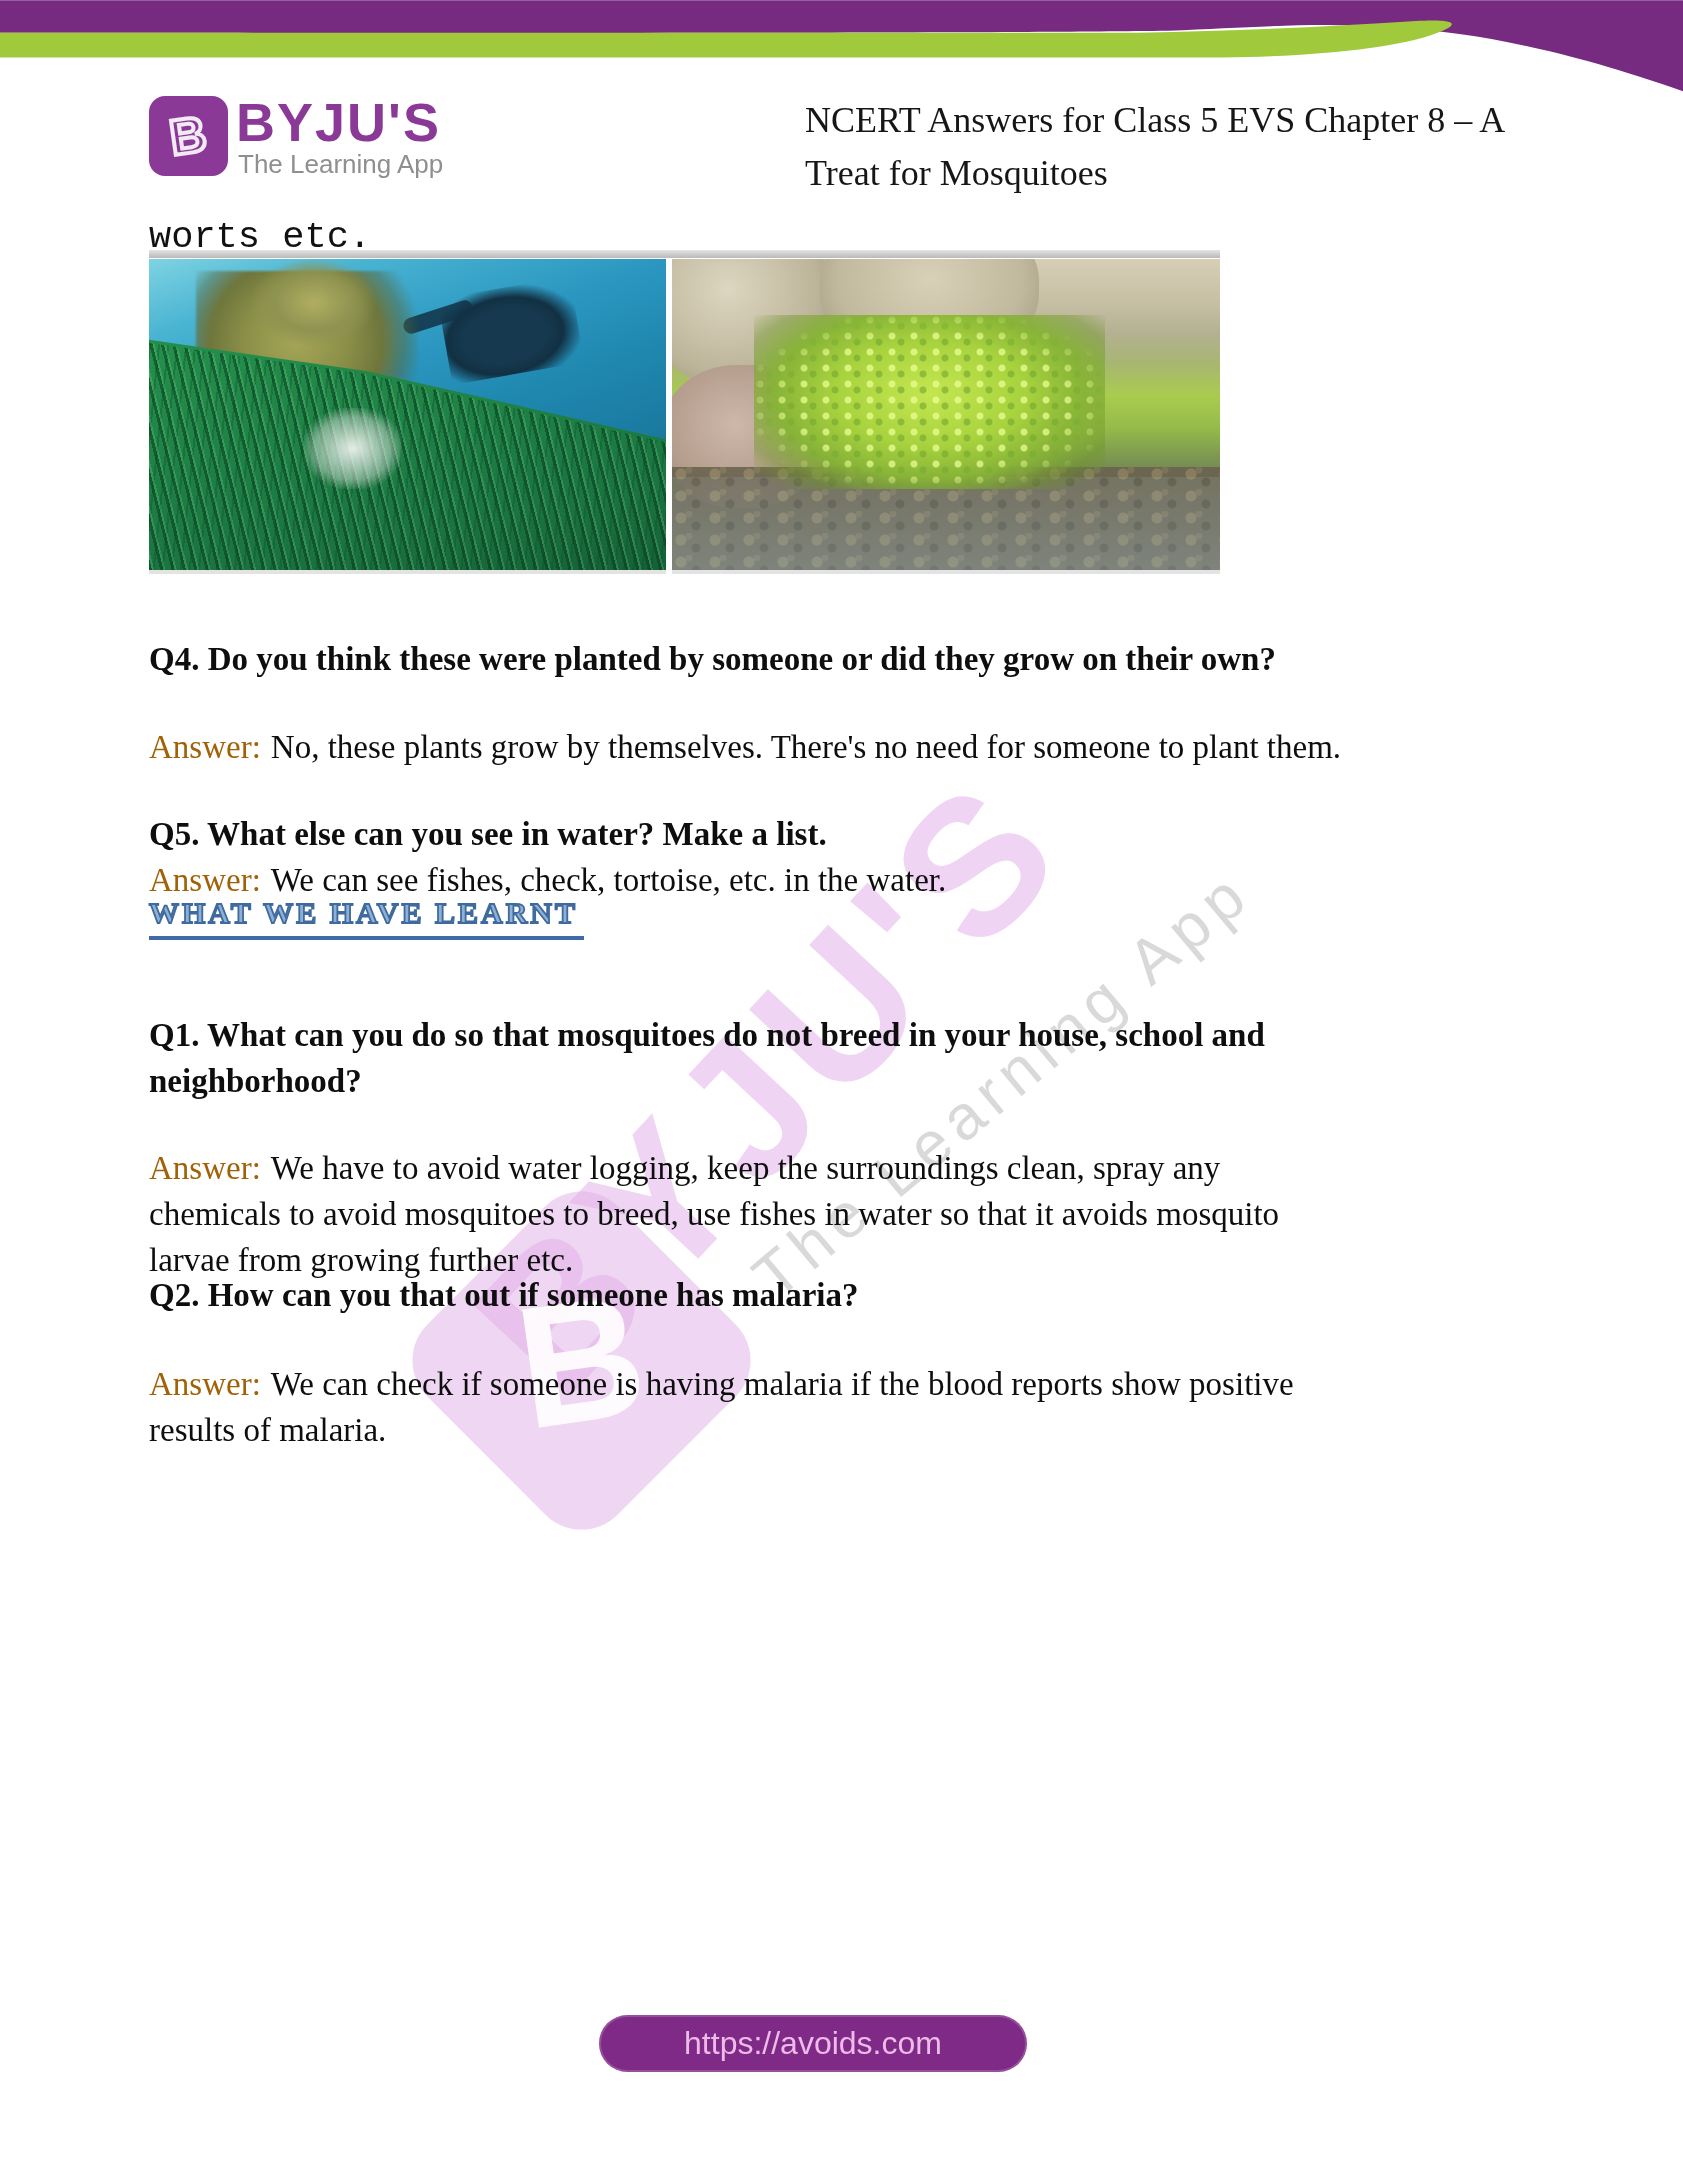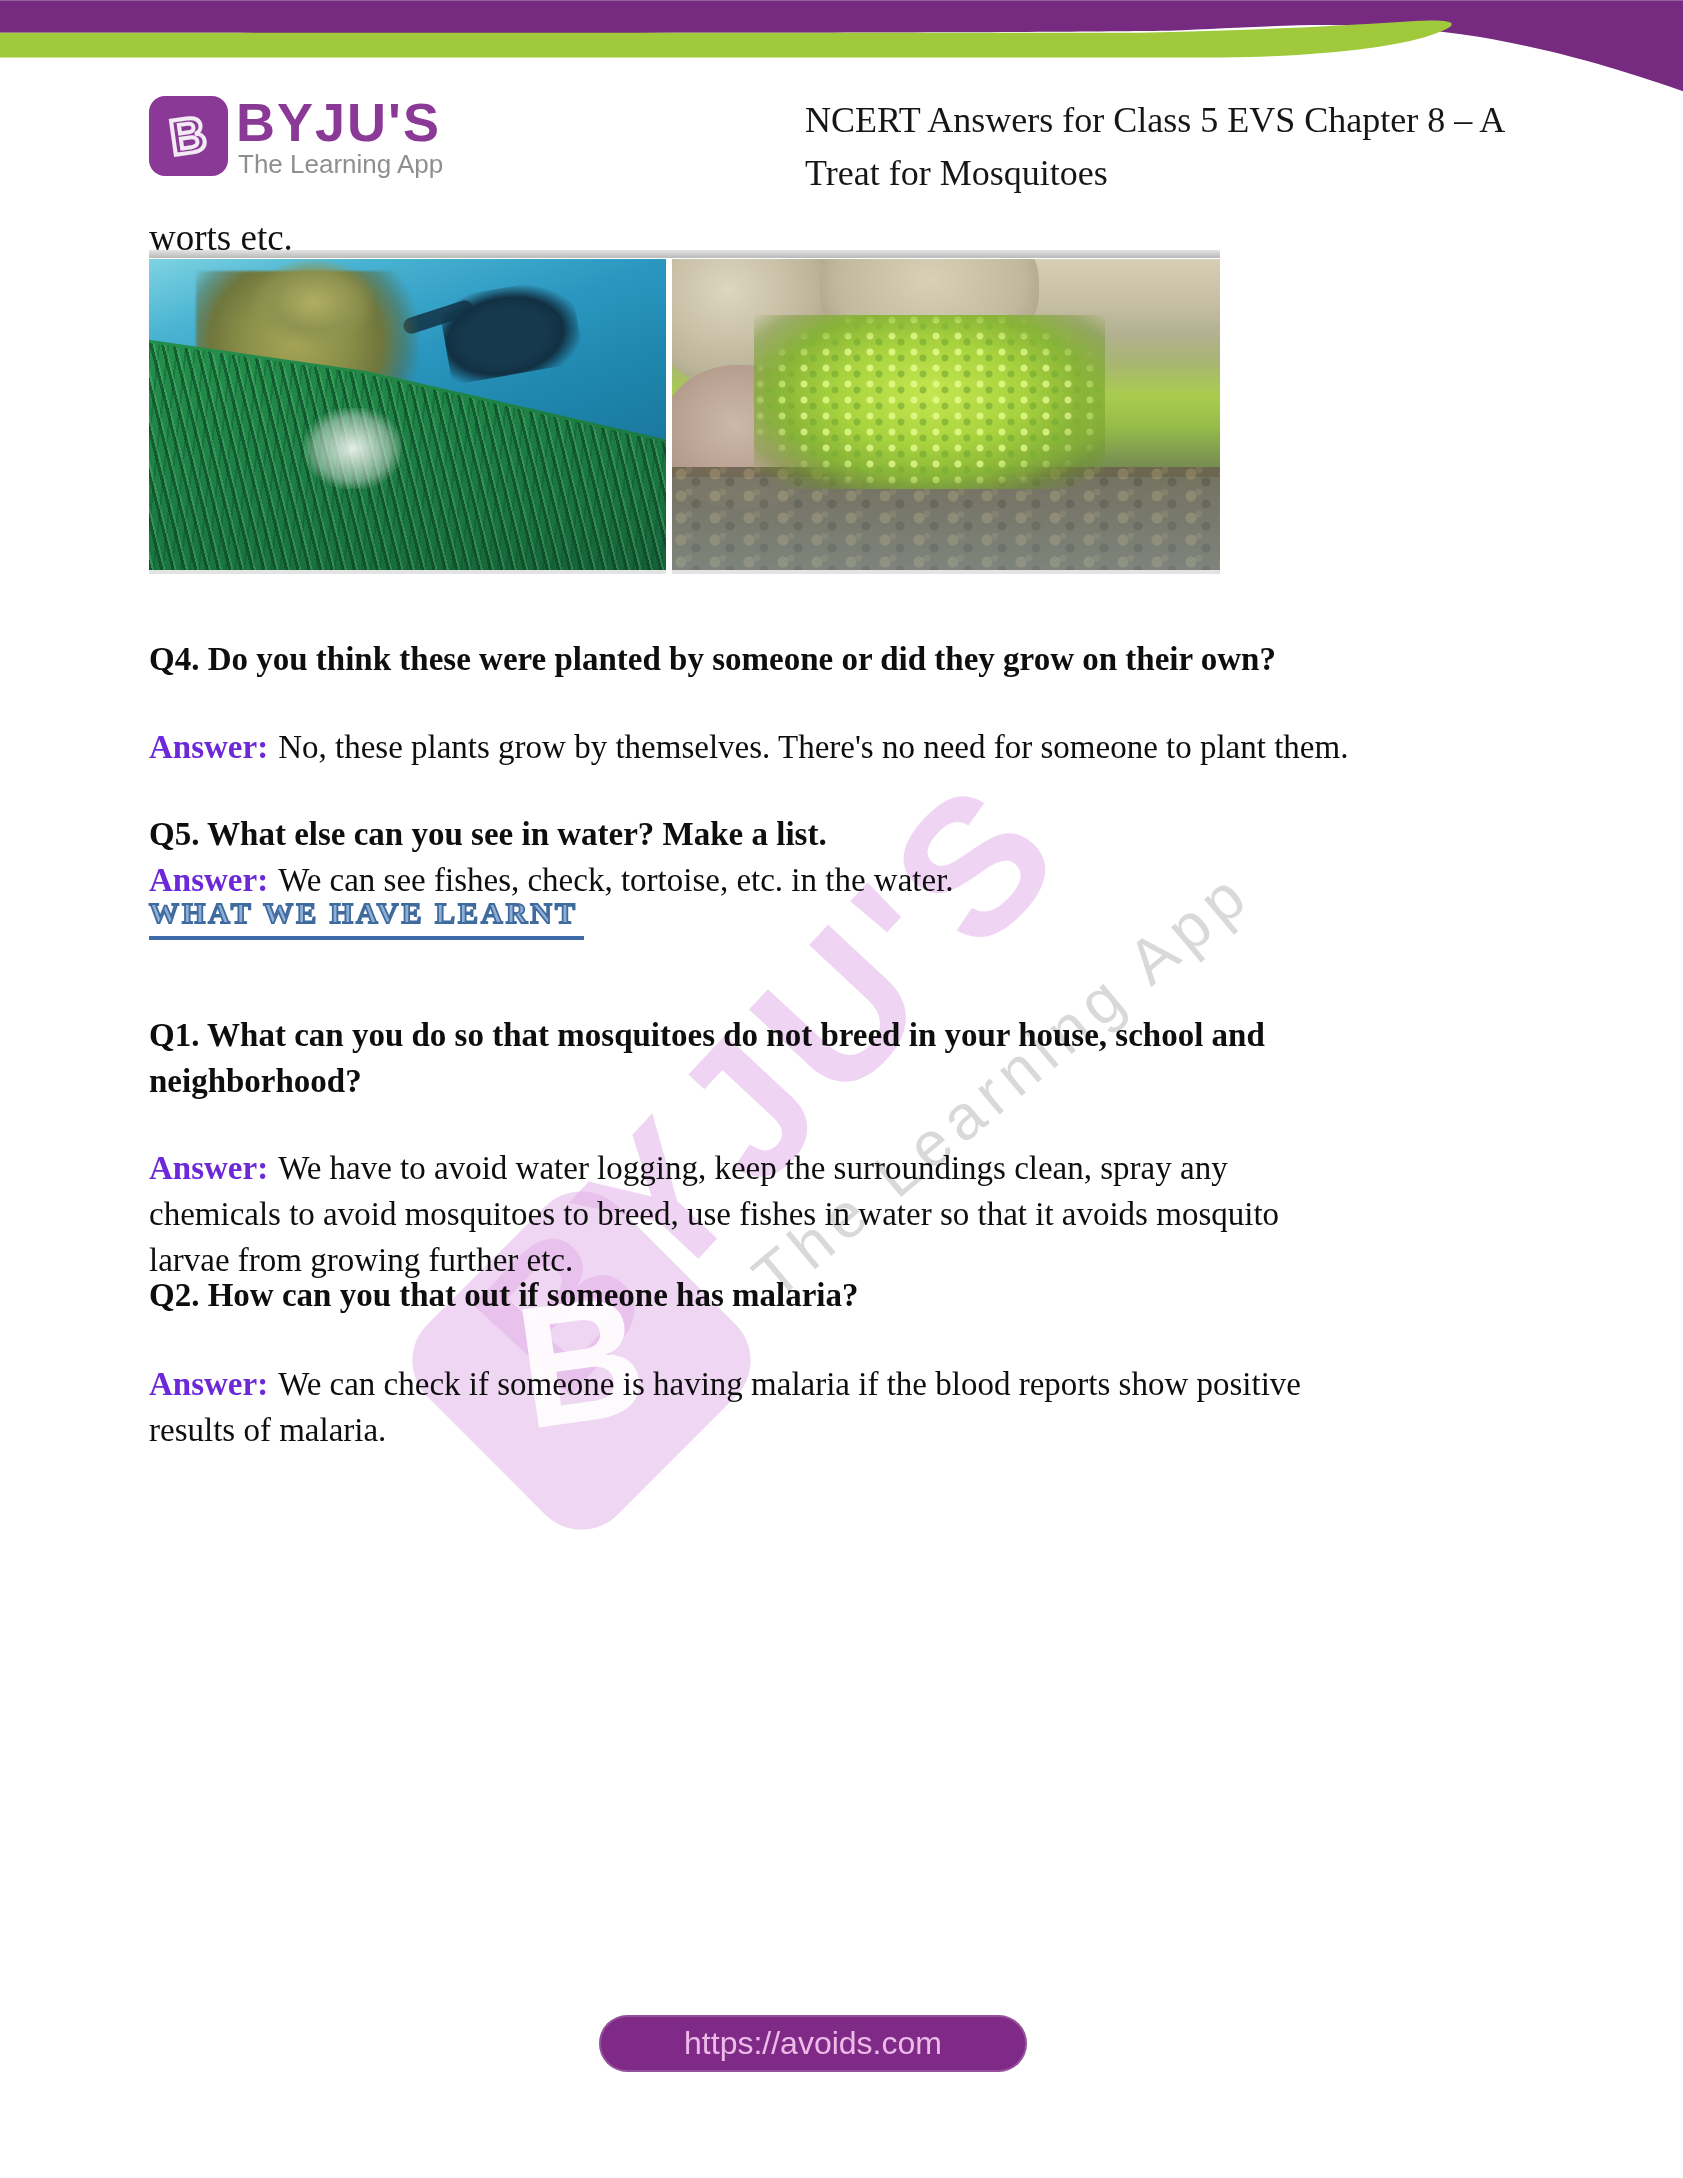--- a/index.html
+++ b/index.html
@@ -17,21 +17,21 @@
           color:transparent;-webkit-text-stroke:4px #f3eaf5;transform:rotate(-8deg);}
   .logo-brand{position:absolute;left:236px;top:91px;font-family:"Liberation Sans",sans-serif;
               font-weight:bold;font-size:54px;letter-spacing:2px;color:#8a3a96;z-index:2;}
   .logo-tag{position:absolute;left:238px;top:149px;font-family:"Liberation Sans",sans-serif;
             font-size:26px;color:#8f8f8f;z-index:2;}
 
   
   .title{position:absolute;left:805px;top:94px;font-size:36px;line-height:53px;
          color:#161616;white-space:pre-line;z-index:2;}
 
-  .intro{position:absolute;left:149px;top:216px;font-size:37px;z-index:2;}
+  .intro{position:absolute;left:149px;top:216px;font-size:37px;z-index:2;font-family:Liberation Mono, monospace;}
 
   
   .photos{position:absolute;left:149px;top:250px;width:1071px;z-index:2;}
   .photo-topbar{height:8px;background:linear-gradient(180deg,#e4e4e4,#b9b9b9);}
   .photo-row{display:flex;gap:6px;margin-top:1px;height:315px;}
   .photo{position:relative;overflow:hidden;background:#2b97c0;}
   .photo-left{width:517px;border-bottom:4px solid #e3e3e3;box-sizing:border-box;}
   .photo-right{flex:1;border-bottom:4px solid #e3e3e3;box-sizing:border-box;}
   .layer{position:absolute;}
 
@@ -83,21 +83,21 @@
               radial-gradient(circle at 17px 3px,#7c7258 0 3px,transparent 4px);
               background-size:34px 22px;}
   .pr-sheen{left:0;bottom:0;width:100%;height:30%;
             background:linear-gradient(180deg,rgba(190,215,220,.12),rgba(168,198,208,.35));}
 
   
   .block{position:absolute;left:149px;width:1447px;font-size:33px;line-height:46px;
          color:#0e0e0e;z-index:2;}
   .q{font-weight:bold;white-space:pre-line;}
   .answer{white-space:pre-line;}
-  .alabel{font-weight:bold;color:#6d28d9;}
+  .alabel{font-weight:normal;color:#a16207;}
   .atext{margin-left:10px;}
 
   .section-h{position:absolute;left:149px;top:896px;z-index:2;
              font-size:30px;font-weight:bold;letter-spacing:3px;
              color:#8fb0d6;-webkit-text-stroke:1.8px #3f6a9e;
              padding:0 6px 6px 0;border-bottom:4px solid #3f6aa8;display:inline-block;}
 
   
   .wm{z-index:0;position:absolute;pointer-events:none;}
   .wm-brand{left:594px;top:1213px;font-family:"Liberation Sans",sans-serif;font-weight:bold;

